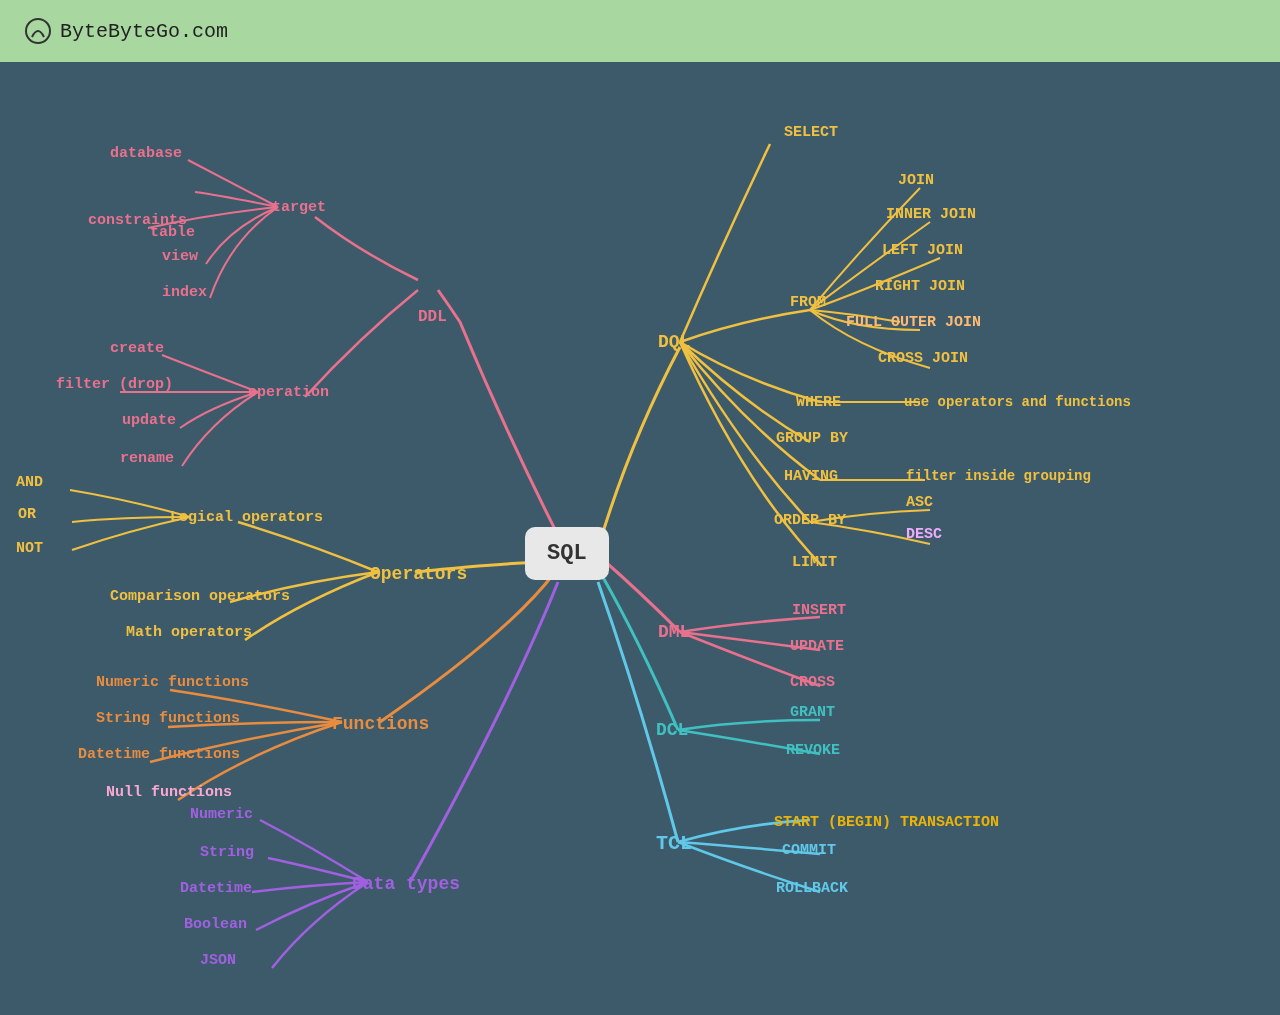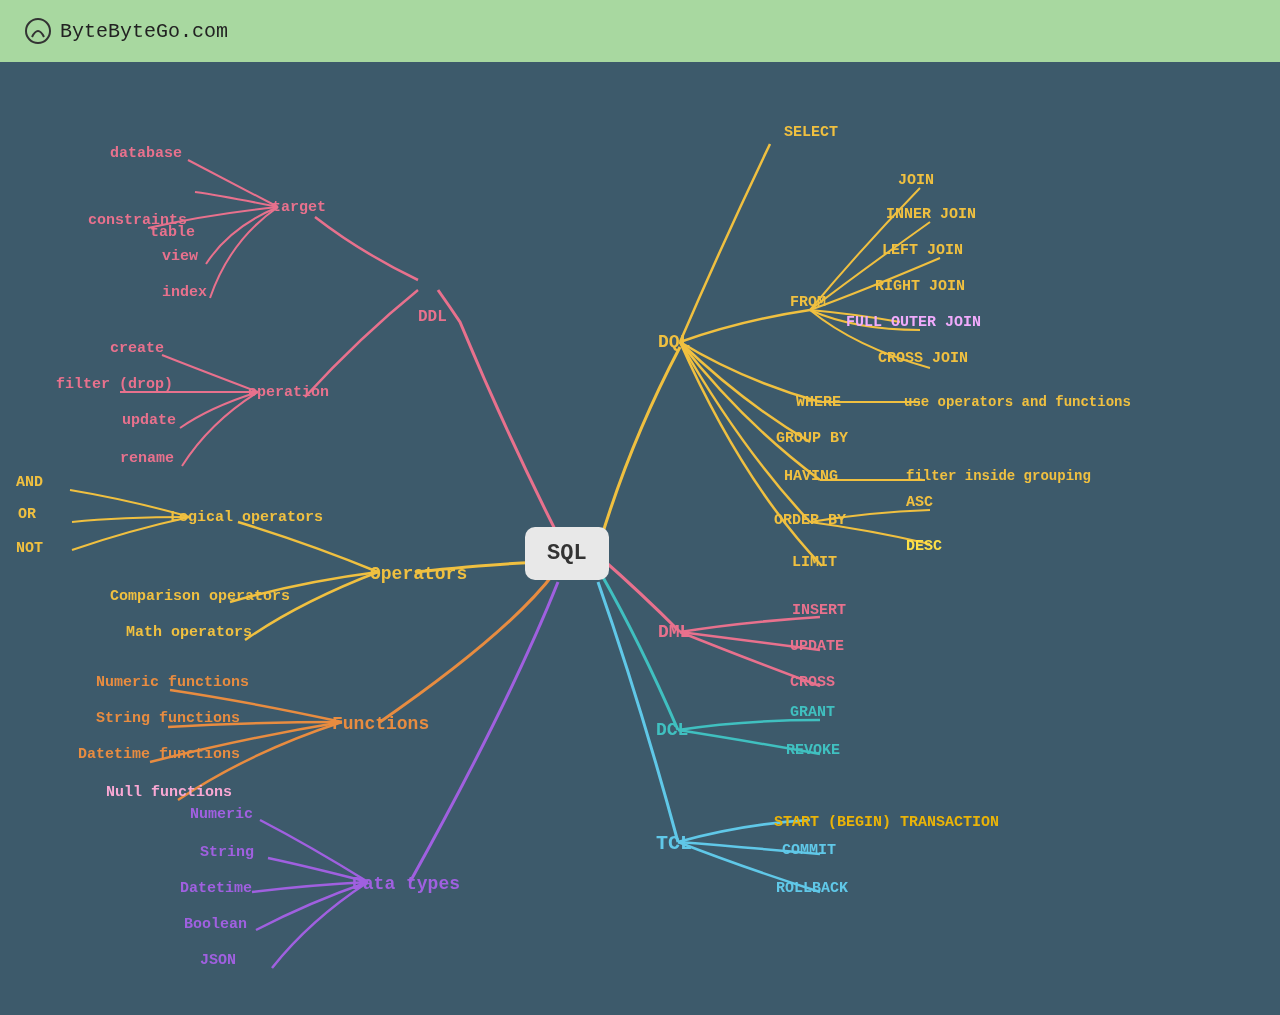--- a/index.html
+++ b/index.html
@@ -211,30 +211,30 @@
   <div class="node" style="left:184px; top:854px; color:#a060e0;">Boolean</div>
   <div class="node" style="left:200px; top:890px; color:#a060e0;">JSON</div>
 
   <div class="node" style="left:658px; top:270px; color:#f0c040; font-size:18px;">DQL</div>
   <div class="node" style="left:784px; top:62px; color:#f0c040;">SELECT</div>
   <div class="node" style="left:790px; top:232px; color:#f0c040;">FROM</div>
   <div class="node" style="left:898px; top:110px; color:#f0c040;">JOIN</div>
   <div class="node" style="left:886px; top:144px; color:#f0c040;">INNER JOIN</div>
   <div class="node" style="left:882px; top:180px; color:#f0c040;">LEFT JOIN</div>
   <div class="node" style="left:875px; top:216px; color:#f0c040;">RIGHT JOIN</div>
-  <div class="node" style="left:846px; top:252px; color:#f0abfc;text-align:right;">FULL OUTER JOIN</div>
+  <div class="node" style="left:846px; top:252px; color:#fdba74;text-align:right;">FULL OUTER JOIN</div>
   <div class="node" style="left:878px; top:288px; color:#f0c040;">CROSS JOIN</div>
   <div class="node" style="left:796px; top:332px; color:#f0c040;">WHERE</div>
   <div class="node" style="left:904px; top:332px; color:#f0c040; font-size:14px;">use operators and functions</div>
   <div class="node" style="left:776px; top:368px; color:#f0c040;">GROUP BY</div>
   <div class="node" style="left:784px; top:406px; color:#f0c040;">HAVING</div>
   <div class="node" style="left:906px; top:406px; color:#f0c040; font-size:14px;">filter inside grouping</div>
   <div class="node" style="left:774px; top:450px; color:#f0c040;">ORDER BY</div>
   <div class="node" style="left:906px; top:432px; color:#f0c040;">ASC</div>
-  <div class="node" style="left:906px; top:476px; color:#fde047;text-align:right;">DESC</div>
+  <div class="node" style="left:906px; top:464px; color:#f0abfc;text-align:right;">DESC</div>
   <div class="node" style="left:792px; top:492px; color:#f0c040;">LIMIT</div>
 
   <div class="node" style="left:658px; top:560px; color:#e8718d; font-size:18px;">DML</div>
   <div class="node" style="left:792px; top:540px; color:#e8718d;">INSERT</div>
   <div class="node" style="left:790px; top:576px; color:#e8718d;">UPDATE</div>
   <div class="node" style="left:790px; top:612px; color:#e8718d;">CROSS</div>
 
   <div class="node" style="left:656px; top:658px; color:#40c0c0; font-size:18px;">DCL</div>
   <div class="node" style="left:790px; top:642px; color:#40c0c0;">GRANT</div>
   <div class="node" style="left:786px; top:680px; color:#40c0c0;">REVOKE</div>

